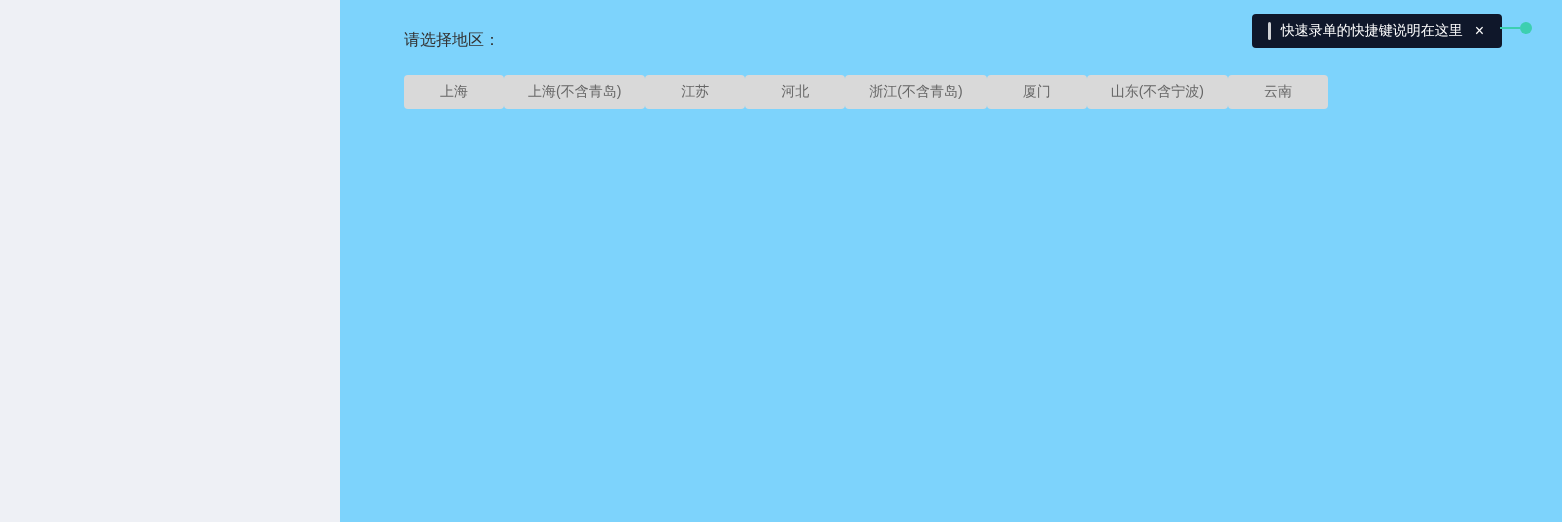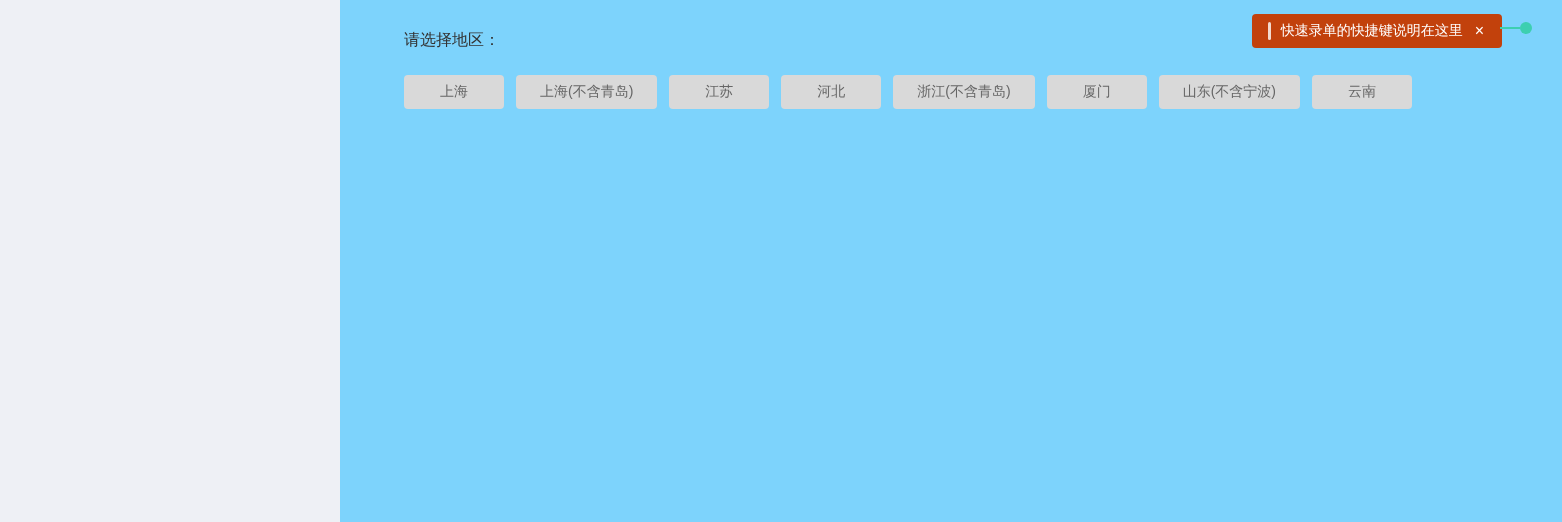--- a/index.html
+++ b/index.html
@@ -39,42 +39,42 @@
     .page-label {
       font-size: 16px;
       color: #333;
       margin-bottom: 24px;
       font-weight: normal;
     }
 
     .region-buttons {
       display: flex;
       flex-wrap: wrap;
-      gap: 12px;
+      gap: 0;
     }
 
     .region-btn {
       background: #d9d9d9;
       color: #666;
       border: none;
       border-radius: 4px;
       padding: 8px 24px;
       font-size: 14px;
       cursor: pointer;
       min-width: 100px;
       text-align: center;
       font-family: 'Microsoft YaHei', 'PingFang SC', sans-serif;
     }
 
     
     .tooltip-bar {
       position: absolute;
       top: 14px;
       right: 60px;
-      background: #c2410c;
+      background: #0f172a;
       color: #fff;
       border-radius: 4px;
       padding: 8px 16px;
       font-size: 14px;
       display: flex;
       align-items: center;
       gap: 10px;
       white-space: nowrap;
     }
 

